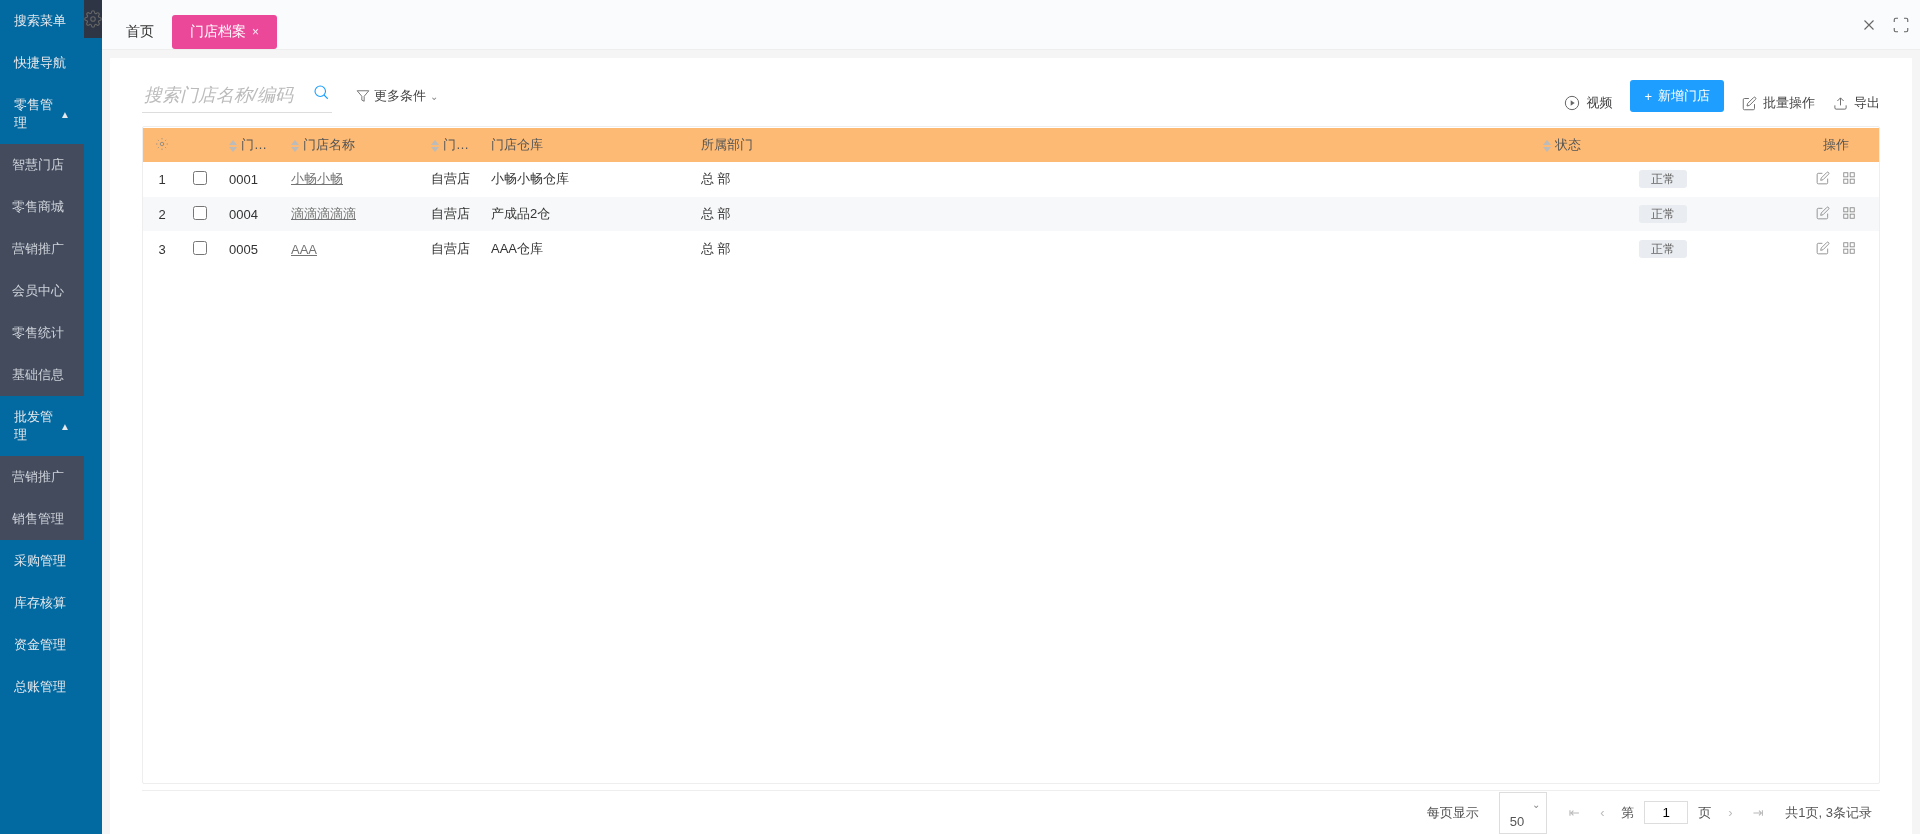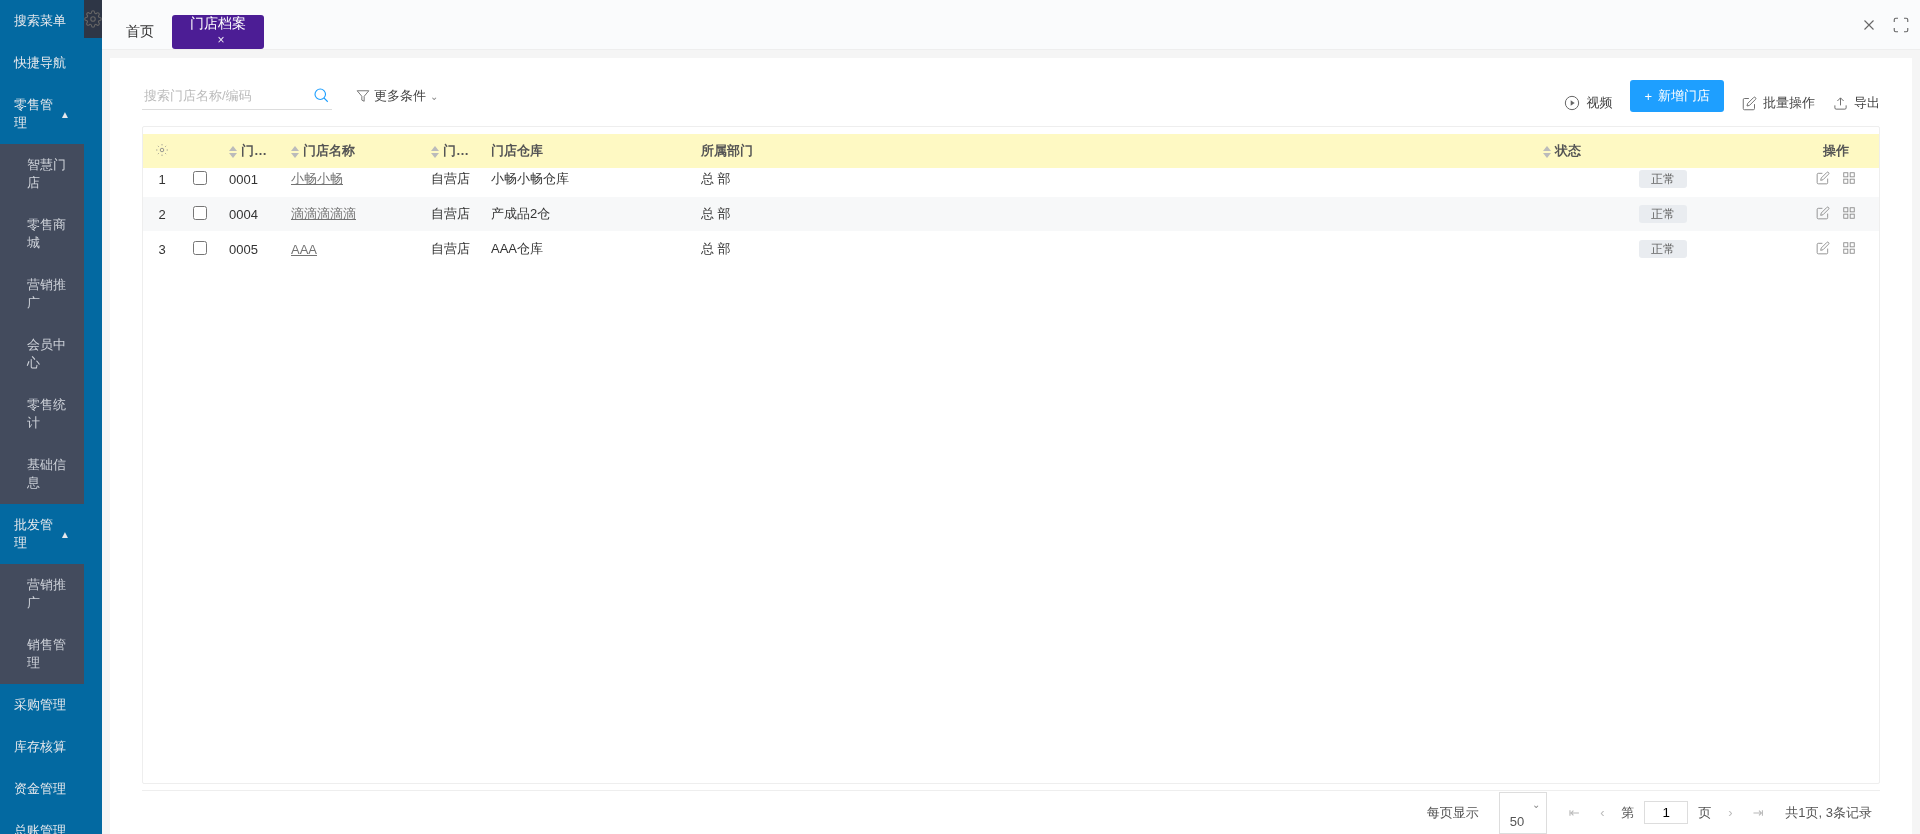--- a/index.html
+++ b/index.html
@@ -5,53 +5,53 @@
   * { box-sizing: border-box; margin: 0; padding: 0; }
   html, body { height: 100%; font-family: "Microsoft YaHei", Arial, sans-serif; font-size: 13px; color: #333; }
   body { display: flex; flex-direction: row; background: #f5f5f5; }
 
   
   .sidebar { width: 102px; min-width: 102px; background: #0369a1; color: #cfd3da; display: flex; height: 100vh; }
   .sidebar-content { flex: 1; overflow-y: auto; }
   .sb-item { padding: 12px 14px; font-size: 13px; cursor: pointer; display: flex; align-items: center; justify-content: space-between; }
   .sb-item.top { color:#e6e8ec; }
   .sb-item.section { font-weight: 500; color:#e6e8ec; }
-  .sb-item.sub { padding-left: 27px; color:#cfd3da; background:#434b5d; }
+  .sb-item.sub { padding-left: 12px; color:#cfd3da; background:#434b5d; }
   .sb-item .chev { font-size: 10px; }
   .sb-settings { height: 38px; background:#2e3646; display:flex; align-items:center; justify-content:center; }
 
   
   .main { flex:1; display:flex; flex-direction:column; height:100vh; background:#f5f5f5; min-width:0; }
   .tabbar { height:50px; background:#fafbfc; border-bottom:1px solid #eee; display:flex; align-items:stretch; padding-left:6px; }
   .tabbar .tabs { display:flex; align-items:flex-end; flex:1; }
   .tab { padding:0 18px; height:34px; display:flex; align-items:center; font-size:14px; color:#333; cursor:pointer; border-radius:3px; margin-top:6px; }
   .tab:not(.active) { background:transparent; }
-  .tab.active { background:#4c1d95; color:#fff;flex-direction:column; }
+  .tab.active { background:#ec4899; color:#fff; }
   .tab .close { margin-left:6px; font-size:12px; opacity:.9; }
   .tabbar-right { display:flex; align-items:center; padding-right:10px; gap:14px; }
   .ico { width:18px; height:18px; stroke:#666; fill:none; stroke-width:1.5; }
 
   .content { flex:1; display:flex; flex-direction:column; padding:16px 32px 0 32px; background:#fff; margin:8px 8px 0 8px; min-height:0; }
 
   .toolbar { display:flex; align-items:center; justify-content:space-between; height:44px; margin-bottom:8px; }
   .tl-left { display:flex; align-items:center; gap:24px; }
   .search-wrap { position:relative; width:190px; }
-  .search-wrap input { width:100%; border:none; border-bottom:1px solid #ddd; padding:6px 28px 6px 2px; font-size:13px; outline:none; }
+  .search-wrap input { width:100%; border:none; border-bottom:1px solid #ddd; padding:6px 28px 6px 2px; font-size:18px; outline:none;font-style:italic; }
   .search-wrap input::placeholder { color:#bbb; }
   .search-wrap .s-icon { position:absolute; right:2px; top:4px; }
   .more-filter { display:flex; align-items:center; gap:4px; color:#444; cursor:pointer; }
   .tl-right { display:flex; align-items:flex-end; gap:18px; }
   .btn { display:flex; align-items:center; gap:6px; cursor:pointer; color:#444; }
   .btn.primary { background:#1e9fff; color:#fff; padding:7px 14px; border-radius:3px; }
 
   
   .table-wrap { flex:1; border:1px solid #eee; border-radius:2px; overflow:auto; min-height:0; }
   table { width:100%; border-collapse:collapse; table-layout:fixed; }
   th, td { text-align:left; padding:8px 10px; font-size:13px; border-bottom:1px solid transparent; white-space:nowrap; overflow:hidden; text-overflow:ellipsis; }
-  thead th { background:#fef9c3; color:#555; font-weight:700; position:sticky; top:7px; }
+  thead th { background:#fdba74; color:#555; font-weight:400; position:sticky; top:1px; }
   thead th .sort { display:inline-flex; flex-direction:column; vertical-align:middle; margin-right:4px; line-height:6px; }
   tbody tr { height:32px; }
   tbody tr.even td { background:#f7f8f9; }
   td a { color:#737373; text-decoration:underline; cursor:pointer; }
   .status-badge { background:#e9ecf0; color:#666; padding:2px 12px; border-radius:3px; font-size:12px; }
   .center { text-align:center; }
   .chk-col { width:38px; text-align:center; }
   .gear-col { width:38px; text-align:center; }
   .op-col { width:86px; text-align:center; }
   td.ops { text-align:center; color:#888; }

